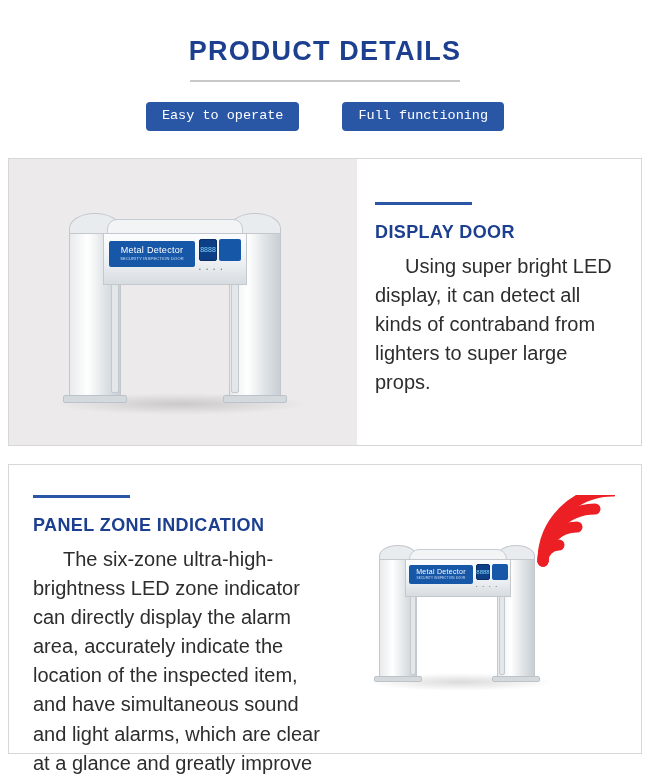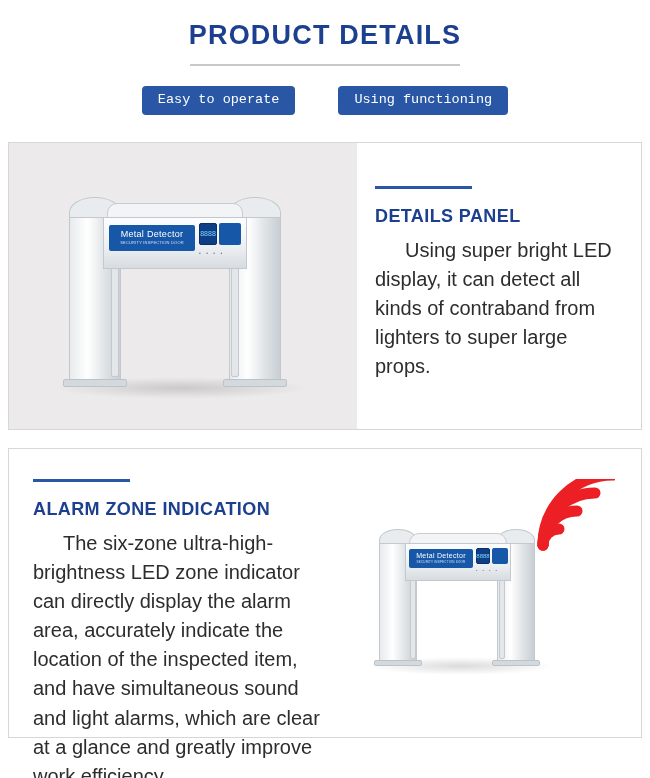--- a/index.html
+++ b/index.html
@@ -11,21 +11,21 @@
   }
   .page {
     position: relative;
     width: 650px; height: 778px;
     overflow: hidden;
     background: #ffffff;
   }
 
   
   .header {
-    padding-top: 20px;
+    padding-top: 36px;
     text-align: center;
   }
   .title {
     font-size: 27px;
     font-weight: bold;
     letter-spacing: 1.2px;
     color: #1c3f8f;
     margin: 0;
   }
   .title-rule {
@@ -217,21 +217,21 @@
 </head>
 <body>
 
 <div class="page">
 
   <div class="header">
     <h1 class="title">PRODUCT DETAILS</h1>
     <div class="title-rule"></div>
     <div class="pills">
       <div class="pill">Easy to operate</div>
-      <div class="pill">Using functioning</div>
+      <div class="pill">Full functioning</div>
     </div>
   </div>
 
   <div class="card card1">
 
     <div class="photo">
       <div class="detector d1">
         <div class="det-wrap">
 
           <div class="shadow-floor" style="left:6px; top:188px; width:256px; height:22px;"></div>
@@ -258,30 +258,30 @@
             <span class="screen-inner">8888</span>
           </div>
           <div class="blue-strip" style="left:172px; top:34px; width:22px; height:22px;"></div>
           <div class="small-dots" style="left:152px; top:62px;">• • • •</div>
         </div>
       </div>
     </div>
 
     <div class="text-col">
       <div class="accent-rule"></div>
-      <h2 class="section-head">DETAILS PANEL</h2>
+      <h2 class="section-head">DISPLAY DOOR</h2>
       <p class="body-text">Using super bright LED display, it can detect all kinds of contraband from lighters to super large props.</p>
     </div>
   </div>
 
   <div class="card card2">
 
     <div class="text-col">
       <div class="accent-rule"></div>
-      <h2 class="section-head">ALARM ZONE INDICATION</h2>
+      <h2 class="section-head">PANEL ZONE INDICATION</h2>
       <p class="body-text">The six-zone ultra-high-brightness LED zone indicator can directly display the alarm area, accurately indicate the location of the inspected item, and have simultaneous sound and light alarms, which are clear at a glance and greatly improve work efficiency.</p>
     </div>
 
     <div class="photo">
 
       <div class="waves">
         <svg width="86" height="72" viewBox="0 0 86 72" xmlns="http://www.w3.org/2000/svg">
           <g fill="none" stroke="#ec2024" stroke-linecap="round">
             <path d="M14 66 A 16 16 0 0 1 30 50" stroke-width="11"></path>
             <path d="M14 66 A 34 34 0 0 1 48 32" stroke-width="11"></path>

